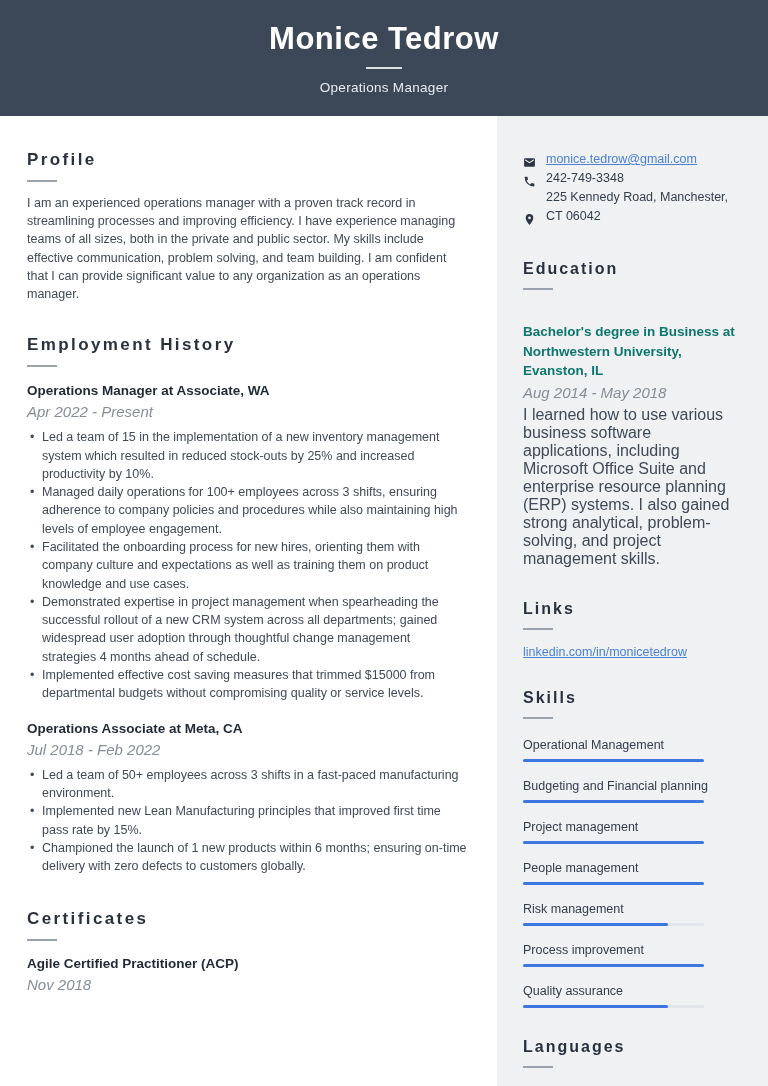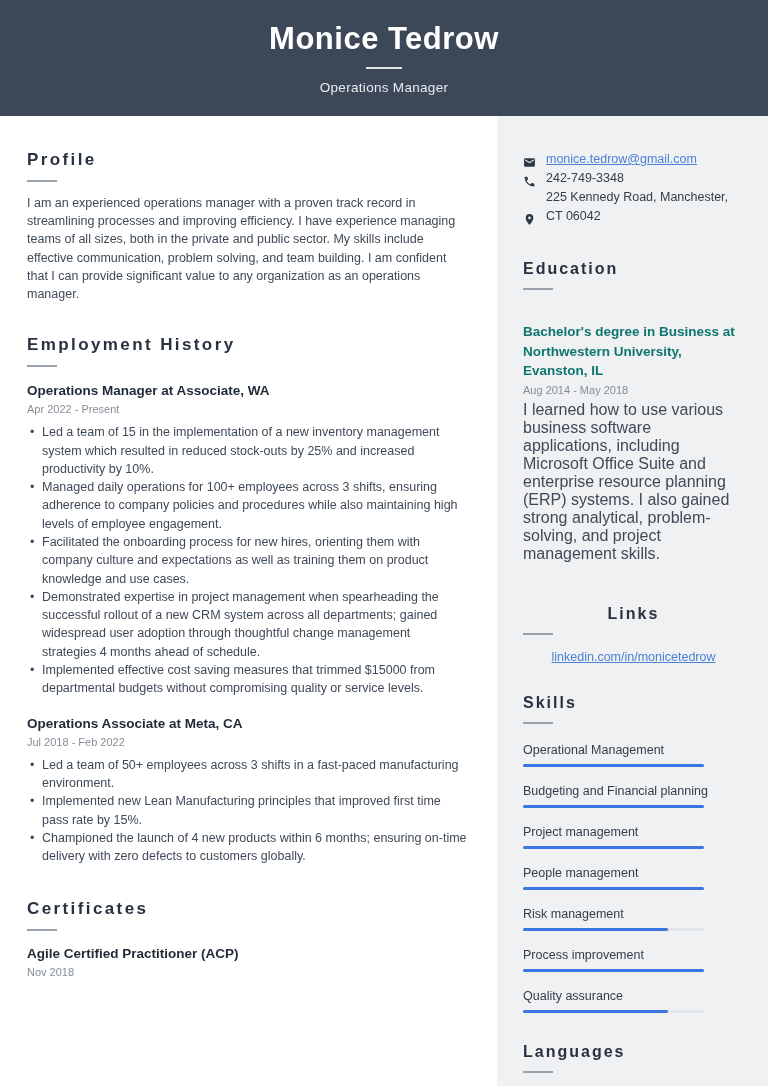--- a/index.html
+++ b/index.html
@@ -18,34 +18,34 @@
   main{flex:0 0 497px;padding:34px 30px 0 27px;}
   aside{flex:1;background:var(--sidebar-bg);padding:34px 24px 20px 26px;}
   h2{color:var(--heading);font-size:17px;font-weight:700;letter-spacing:2.4px;}
   aside h2{font-size:16px;letter-spacing:2px;}
   .rule{width:30px;height:2px;background:var(--rule);margin-top:10px;}
   .profile-text{margin-top:12px;color:var(--body-text);font-size:12.5px;line-height:18.2px;}
   .sec-emp{margin-top:32px;}
   .job{margin-top:16px;}
   .job:first-child{margin-top:14px;}
   .job h3, .cert h3{color:#1f2a36;font-size:13.5px;font-weight:700;line-height:19px;}
-  .job-dates, .cert-date, .edu-dates{color:var(--muted);font-size:11px;margin-top:3px;}
+  .job-dates, .cert-date, .edu-dates{color:var(--muted);font-size:15px;margin-top:3px;font-style:italic;}
   .job ul{list-style:none;margin-top:8px;}
   .job li{position:relative;padding-left:15px;color:var(--body-text);font-size:12.5px;line-height:18.3px;}
   .job li::before{content:"•";position:absolute;left:3px;color:var(--body-text);}
   .sec-cert{margin-top:34px;}
   .cert{margin-top:13px;}
   .contact-row{display:flex;gap:10px;align-items:flex-end;color:#333e4b;font-size:12.5px;line-height:19px;}
   .contact-row .ic{flex:0 0 13px;height:13px;margin-top:3px;color:#2c3644;}
   .contact-row svg{width:13px;height:13px;display:block;fill:currentColor;}
   a.lnk{color:var(--link);text-decoration:underline;cursor:pointer;}
   .sec-edu{margin-top:34px;}
   .edu-degree{margin-top:32px;color:#0f766e;font-size:13.5px;font-weight:700;line-height:19.5px;}
   .edu-desc{margin-top:5px;color:var(--body-text);font-size:16px;line-height:18px;}
-  .sec-links{margin-top:42px;text-align:center;}
+  .sec-links{margin-top:32px;}
   .links-item{margin-top:14px;font-size:12.5px;line-height:17px;}
   .sec-skills{margin-top:28px;}
   .sec-langs{margin-top:30px;}
   .bar-list{margin-top:12px;}
   .bar-row{margin-bottom:10px;}
   .bar-label{color:#333e4b;font-size:12.5px;line-height:16px;padding-top:6px;}
   .bar-track{margin-top:6px;width:181px;height:3px;border-radius:2px;background:var(--bar-track);}
   .bar-fill{height:3px;border-radius:2px;background:var(--accent);}
 </style>
 </head>
@@ -80,21 +80,21 @@
                 <li>Demonstrated expertise in project management when spearheading the successful rollout of a new CRM system across all departments; gained widespread user adoption through thoughtful change management strategies 4 months ahead of schedule.</li>
                 <li>Implemented effective cost saving measures that trimmed $15000 from departmental budgets without compromising quality or service levels.</li>
               </ul>
             </div>
             <div class="job">
               <h3>Operations Associate at Meta, CA</h3>
               <div class="job-dates">Jul 2018 - Feb 2022</div>
               <ul>
                 <li>Led a team of 50+ employees across 3 shifts in a fast-paced manufacturing environment.</li>
                 <li>Implemented new Lean Manufacturing principles that improved first time pass rate by 15%.</li>
-                <li>Championed the launch of 4 new products within 6 months; ensuring on-time delivery with zero defects to customers globally.</li>
+                <li>Championed the launch of 1 new products within 6 months; ensuring on-time delivery with zero defects to customers globally.</li>
               </ul>
             </div>
           </div>
       </section>
 
       <section class="sec-cert">
         <h2>Certificates</h2>
         <div class="rule"></div>
         <div class="cert">
           <h3>Agile Certified Practitioner (ACP)</h3>

